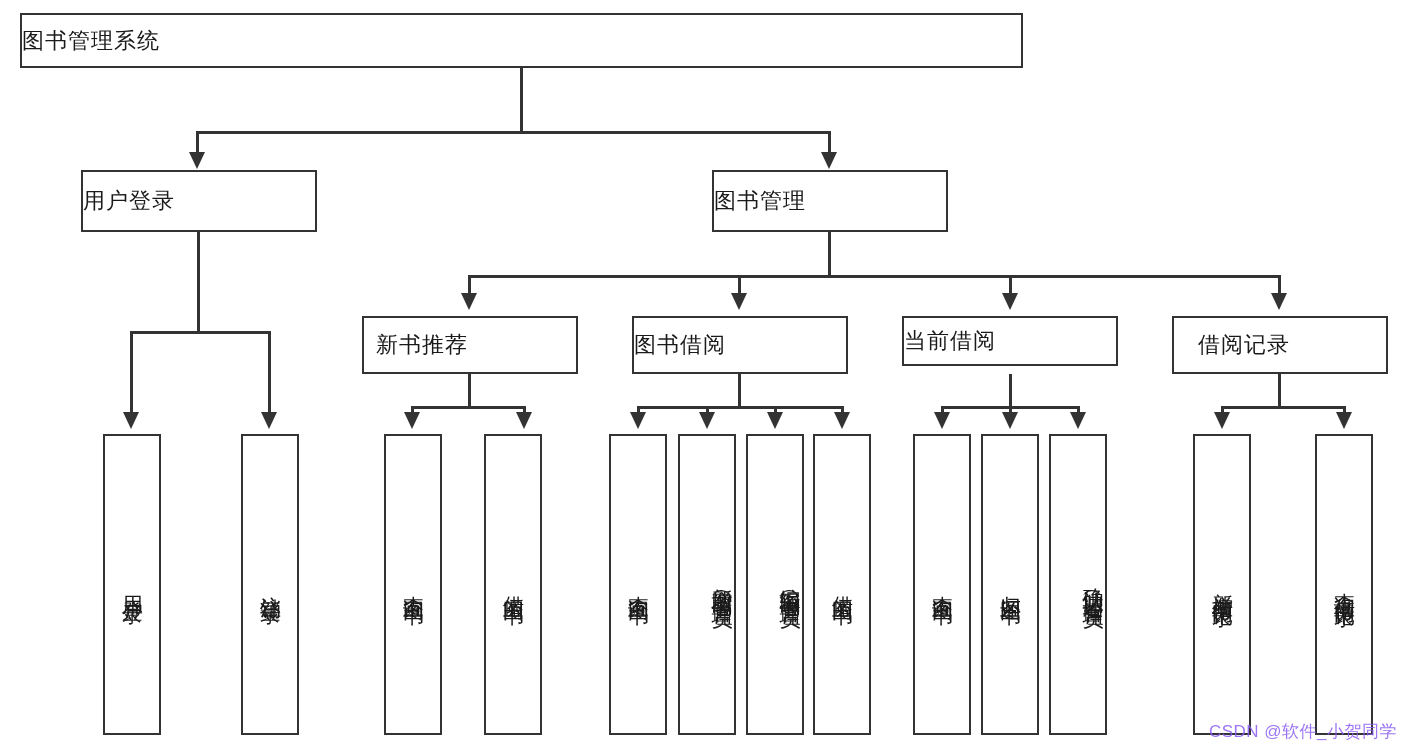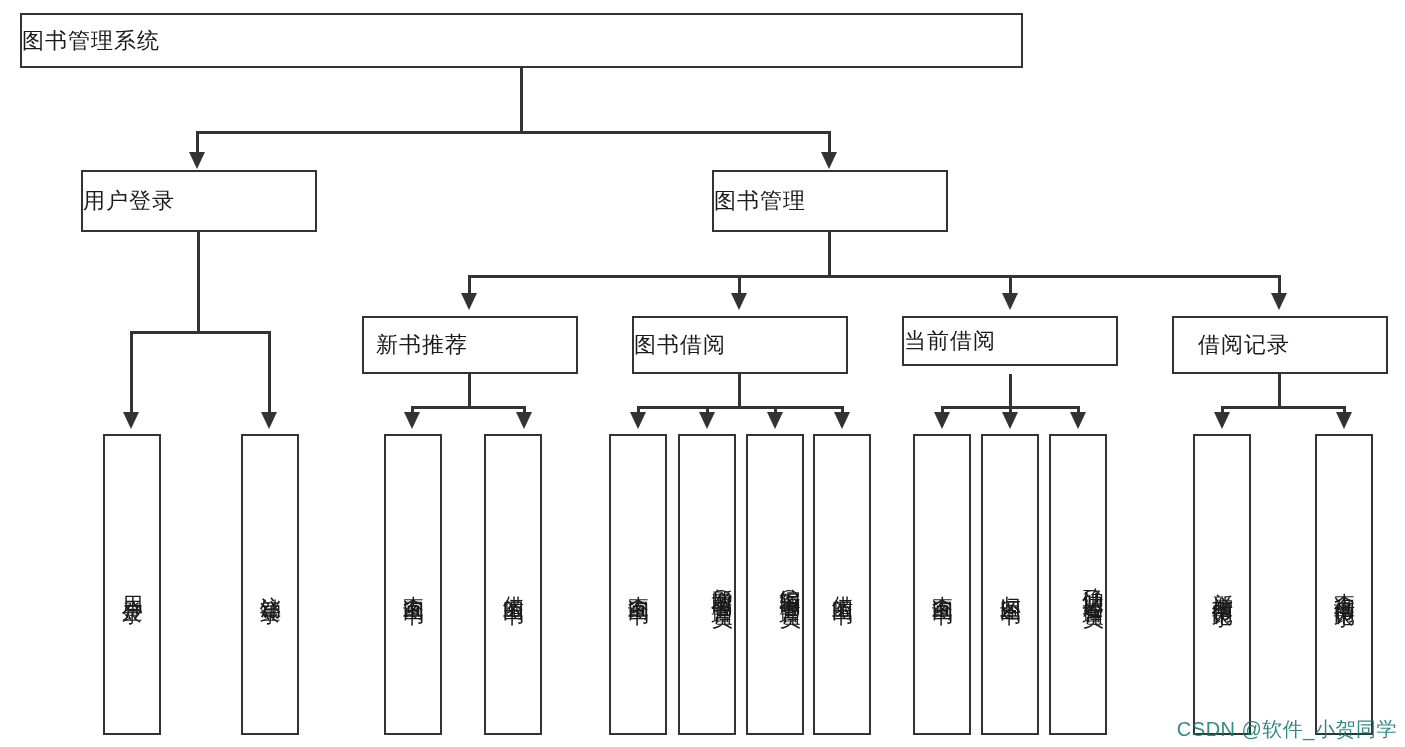--- a/index.html
+++ b/index.html
@@ -54,22 +54,22 @@
     position:absolute;
     width:0;height:0;
     border-left:8px solid transparent;
     border-right:8px solid transparent;
     border-top:17px solid #333333;
   }
   #watermark{
     position:absolute;
     right:8px;
     bottom:4px;
-    font-size:20px;
-    color:#0f766e;
+    font-size:17px;
+    color:#8b5cf6;
     letter-spacing:0.5px;
     white-space:nowrap;
     opacity:.85;
     text-align:right;
   }
 </style>
 </head>
 <body>
 
 <div id="canvas">

